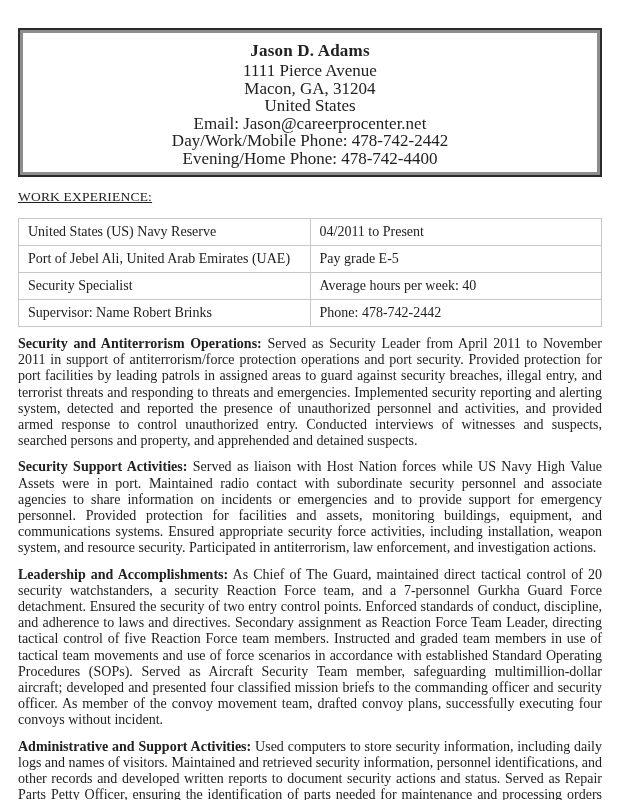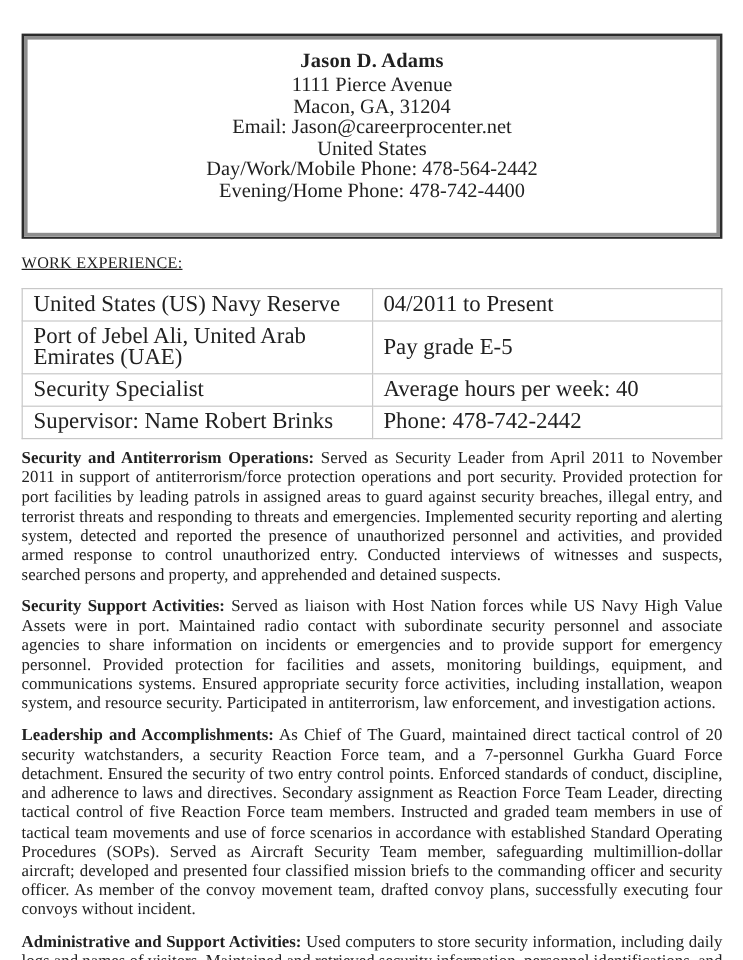--- a/index.html
+++ b/index.html
@@ -21,21 +21,21 @@
     padding: 28px 17px 0 18px;
   }
   
   .header-box-outer {
     border: 2px solid #2b2b2b;
   }
   .header-box-inner {
     border: 3px solid #8e8e8e;
     background: #ffffff;
     text-align: center;
-    padding: 7px 10px 27px 10px;
+    padding: 7px 10px 5px 10px;
   }
   .name {
     font-size: 17px;
     font-weight: bold;
     line-height: 22px;
     letter-spacing: 0.2px;
   }
   .contact-line {
     font-size: 17px;
     line-height: 17.5px;
@@ -44,21 +44,21 @@
     margin-top: 12px;
     font-size: 13.5px;
     font-weight: normal;
     text-decoration: underline;
     letter-spacing: 0.2px;
   }
   table.job-table {
     width: 100%;
     border-collapse: collapse;
     margin-top: 13px;
-    font-size: 19px;
+    font-size: 14px;
   }
   table.job-table td {
     border: 1px solid #c8c8c8;
     padding: 4px 9px 5px 9px;
     line-height: 17px;
     background: #ffffff;
   }
   td.cell-left  { width: 50%; text-align: left; }
   td.cell-right { width: 50%; text-align: left; }
   .para {
@@ -73,23 +73,23 @@
 </head>
 <body>
 
 <div class="page">
 
   <div class="header-box-outer">
     <div class="header-box-inner">
       <div class="name">Jason D. Adams</div>
       <div class="contact-line">1111 Pierce Avenue</div>
       <div class="contact-line">Macon, GA, 31204</div>
+      <div class="contact-line">United States</div>
       <div class="contact-line">Email: Jason@careerprocenter.net</div>
-      <div class="contact-line">United States</div>
-      <div class="contact-line">Day/Work/Mobile Phone: 478-564-2442</div>
+      <div class="contact-line">Day/Work/Mobile Phone: 478-742-2442</div>
       <div class="contact-line">Evening/Home Phone: 478-742-4400</div>
     </div>
   </div>
 
   <div class="section-heading">WORK EXPERIENCE:</div>
 
   <table class="job-table">
     <tbody>
       <tr>
         <td class="cell-left">United States (US) Navy Reserve</td>

